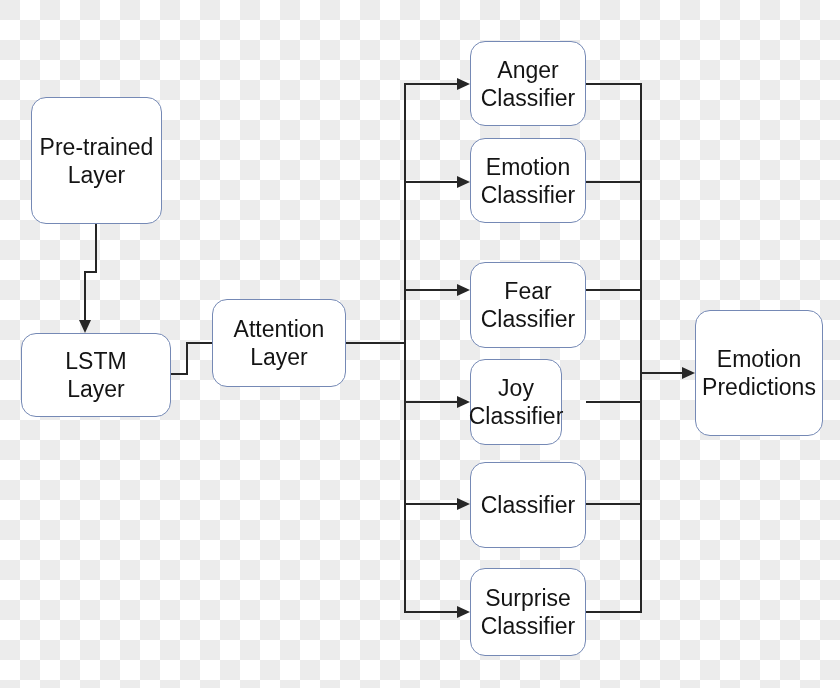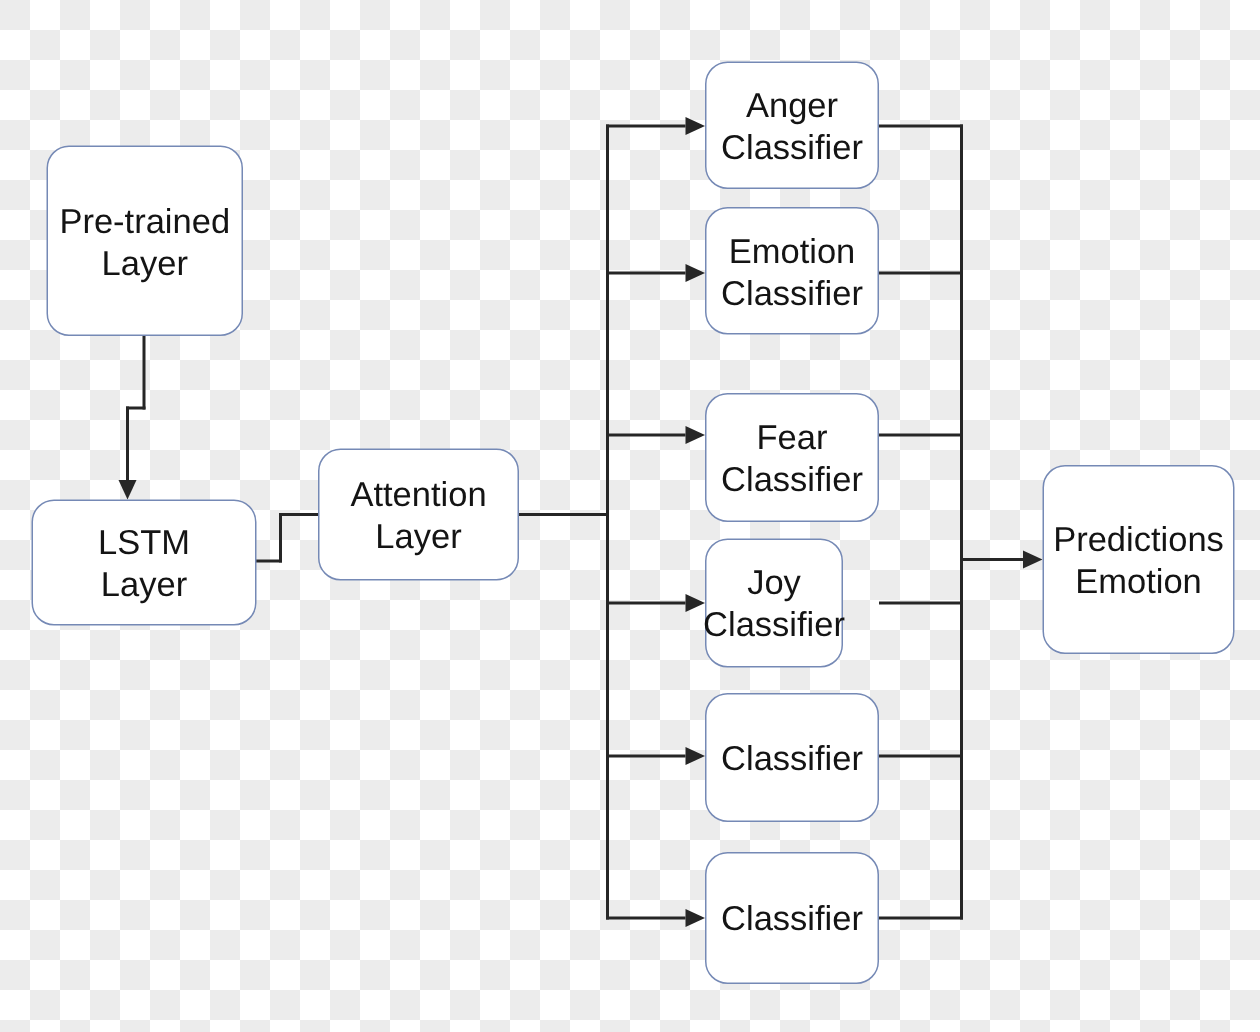--- a/index.html
+++ b/index.html
@@ -101,21 +101,22 @@
   <div class="node" style="left:470px;top:359px;width:92px;height:86px">
     <div>Joy</div>
     <div>Classifier</div>
   </div>
 
   <div class="node" style="left:470px;top:462px;width:116px;height:86px">
     <div>Classifier</div>
   </div>
 
   <div class="node" style="left:470px;top:568px;width:116px;height:88px">
+    <div>Surprise</div>
     <div>Classifier</div>
   </div>
 
   <div class="node" style="left:695px;top:310px;width:128px;height:126px">
+    <div>Emotion</div>
     <div>Predictions</div>
-    <div>Emotion</div>
   </div>
 
 </div>
 
 </body></html>

